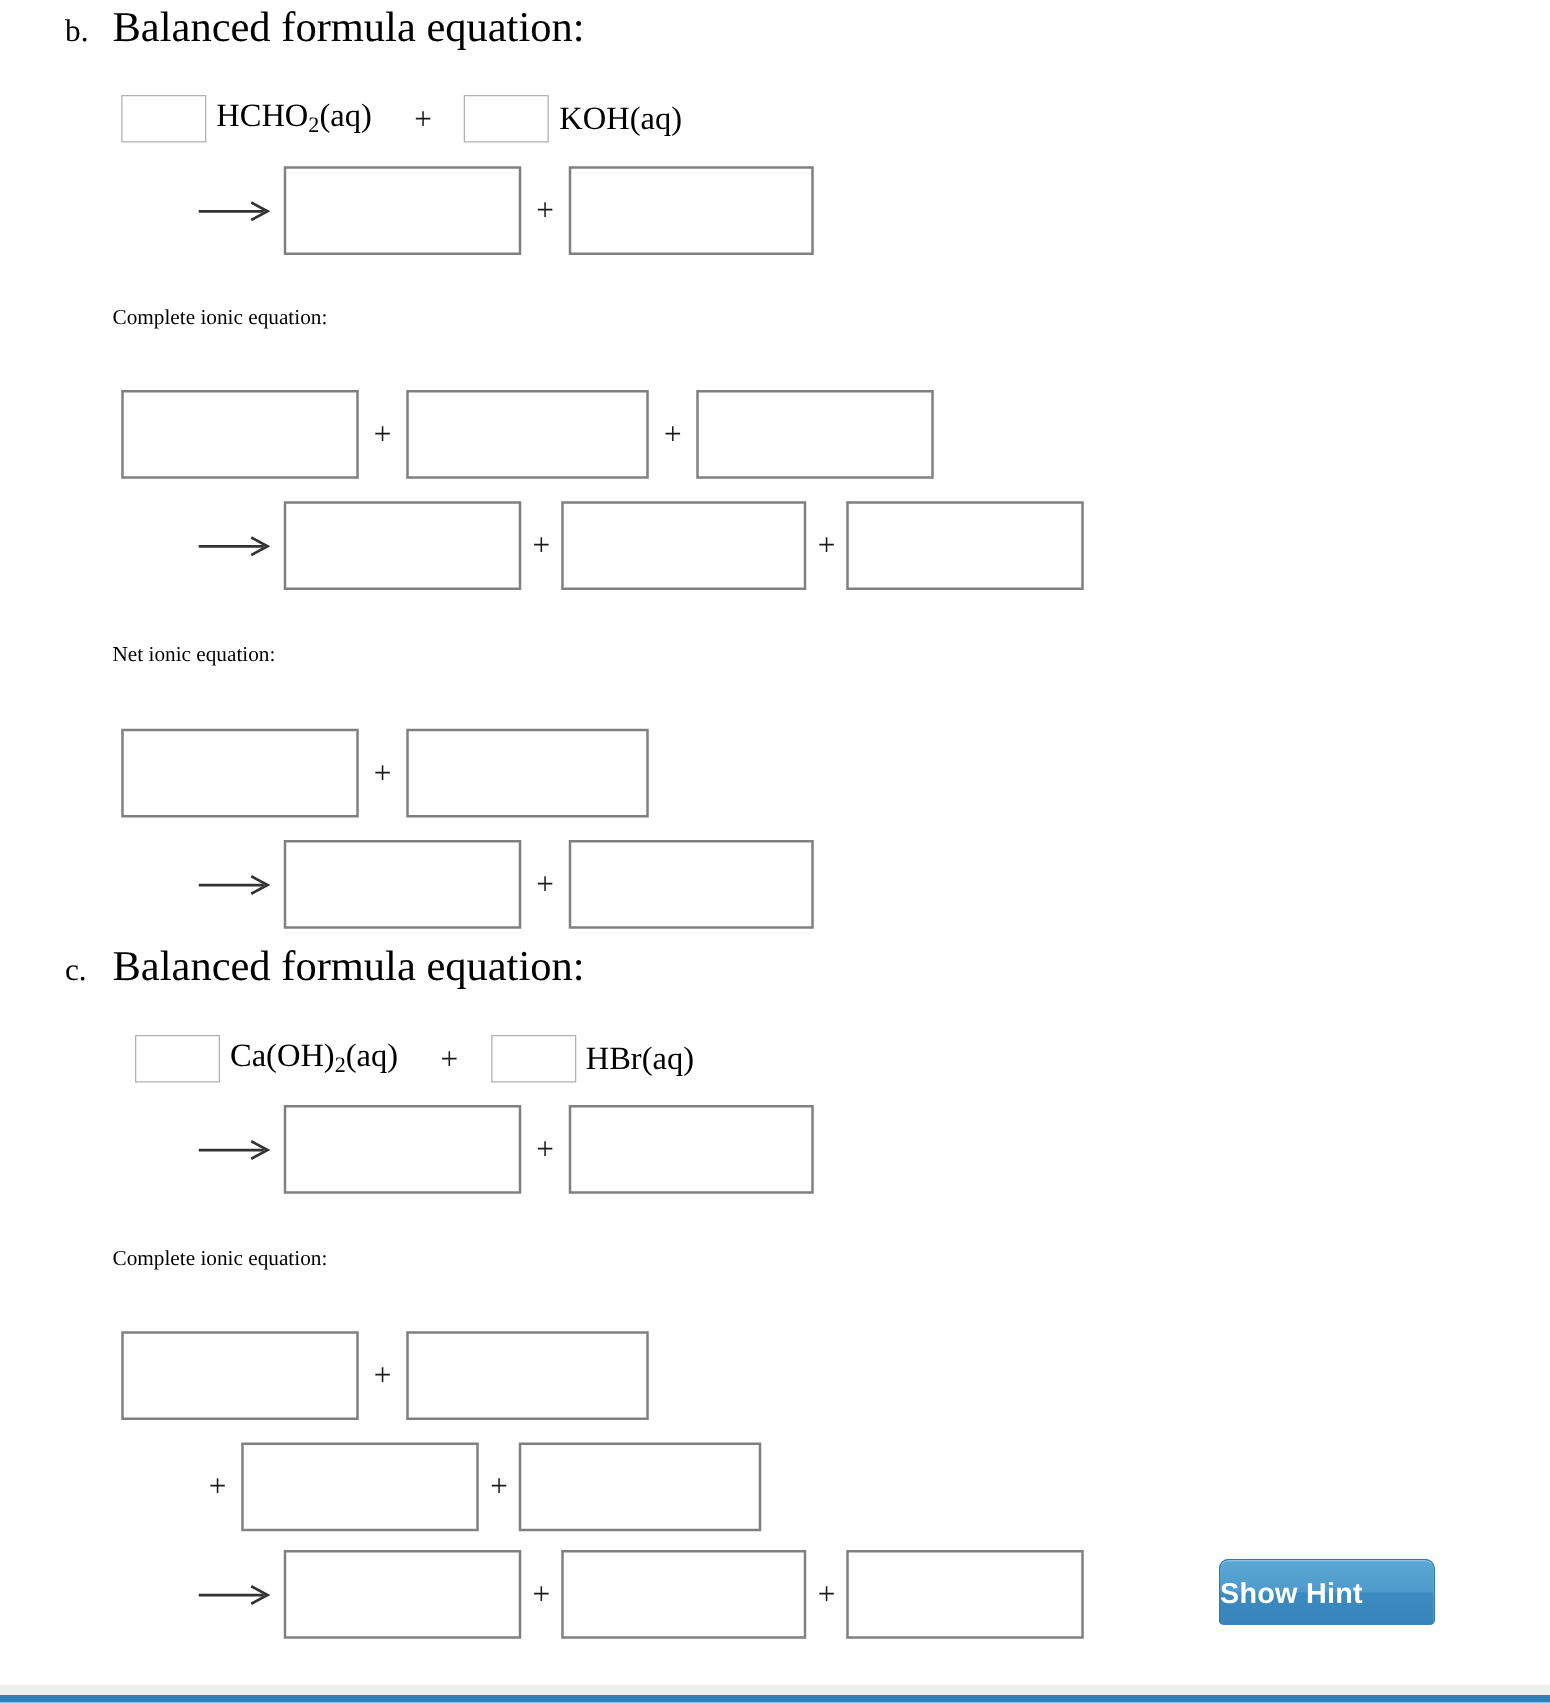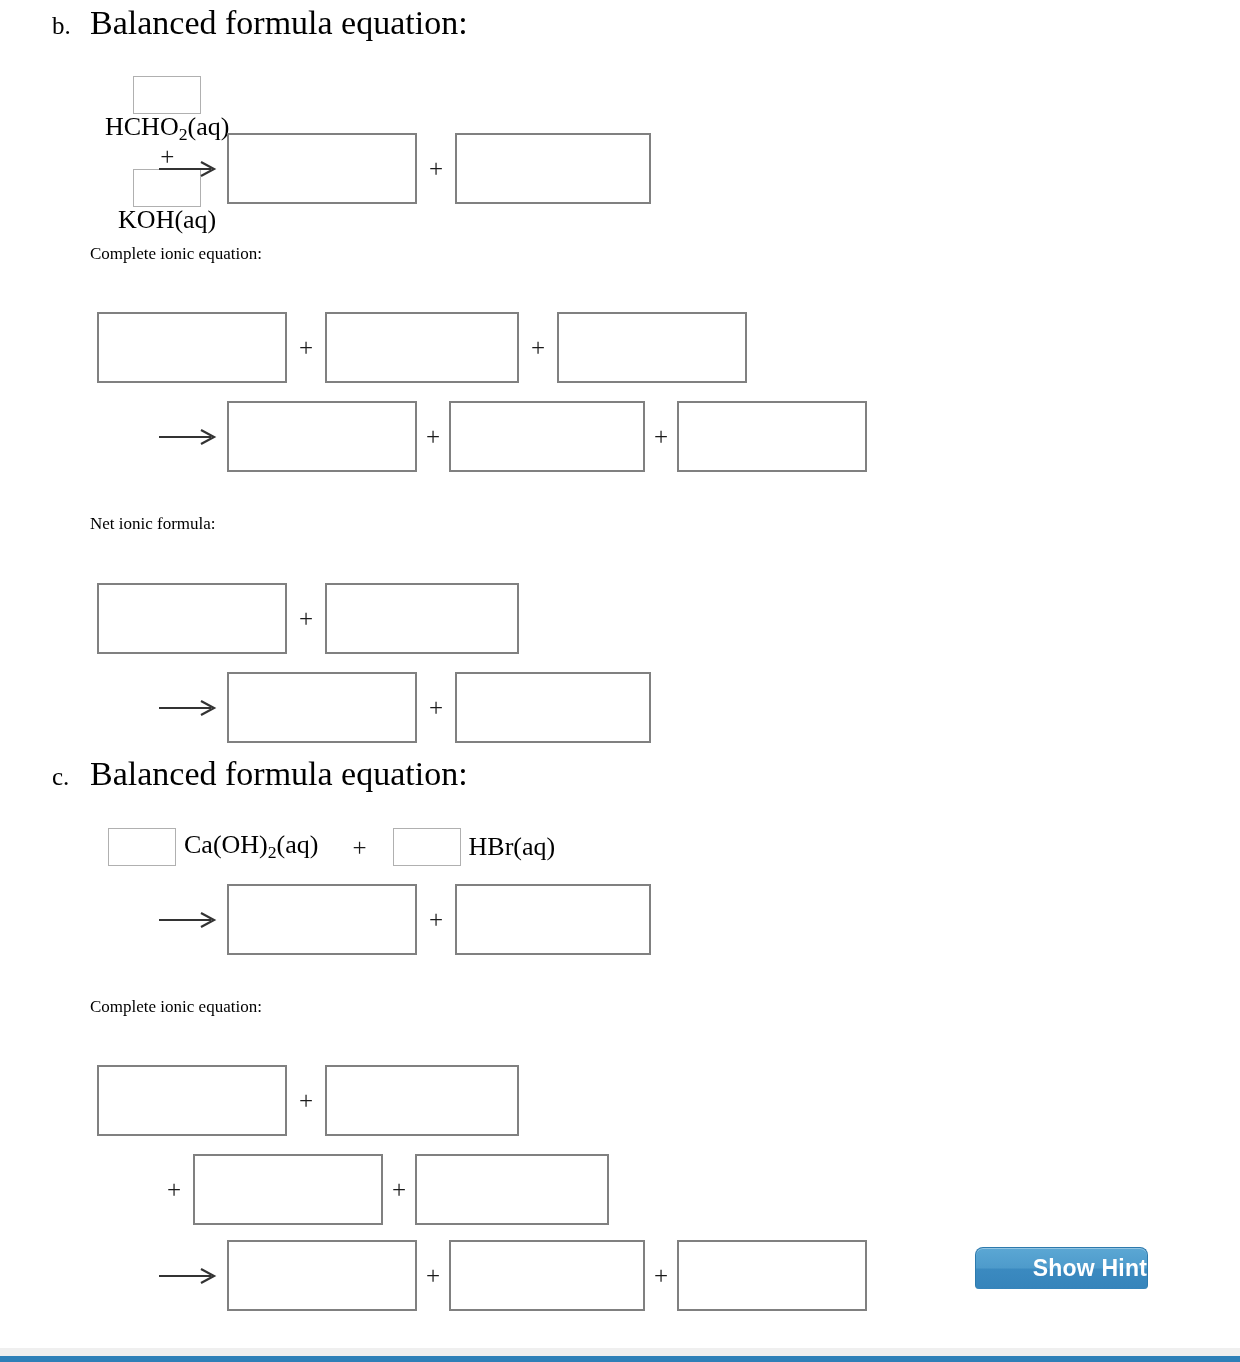--- a/index.html
+++ b/index.html
@@ -105,30 +105,30 @@
   .arrow svg { display: block; }
 
   .gap-s { width: 14px; display: inline-block; }
 
   
   .hint-button {
     position: absolute;
     left: 975px;
     top: 1247px;
     width: 173px;
-    height: 42px;
+    height: 53px;
     border-radius: 8px 8px 4px 4px;
     border: 1px solid #2d7aad;
     border-bottom: none;
     background: linear-gradient(to bottom, #5ba7d4 0%, #4e9bcb 48%, #3b8ac0 52%, #3684bb 100%);
     box-shadow: inset 0 1px 0 rgba(255,255,255,.35);
     box-sizing: border-box;
     display: flex;
     align-items: center;
-    justify-content: flex-end;
+    justify-content: flex-start;
     cursor: pointer;
   }
   .hint-button span {
     font-family: "Liberation Sans", "DejaVu Sans", sans-serif;
     font-weight: bold;
     font-size: 23px;
     color: #ffffff;
     letter-spacing: .2px;
   }
 
@@ -152,21 +152,21 @@
 </head>
 <body>
 
 <div class="page">
 
   <div class="item-head" style="left:52px; top:6px;">
     <span class="item-marker">b.</span>
     <span class="item-title">Balanced formula equation:</span>
   </div>
 
-  <div class="eq-row" style="left:97px; top:76px;flex-direction:column;">
+  <div class="eq-row" style="left:97px; top:76px;">
     <span class="coef-box"></span>
     <span class="formula">HCHO<sub>2</sub>(aq)</span>
     <span class="gap-s"></span>
     <span class="plus">+</span>
     <span class="gap-s"></span>
     <span class="coef-box"></span>
     <span class="formula">KOH(aq)</span>
   </div>
 
   <div class="eq-row" style="left:157px; top:133px;">
@@ -198,21 +198,21 @@
           <path d="M44 5 L57 12 L44 19" stroke="#333" stroke-width="2.2" fill="none"></path>
         </svg>
     </span>
     <span class="ans-box"></span>
     <span class="plus tight">+</span>
     <span class="ans-box wide"></span>
     <span class="plus tight">+</span>
     <span class="ans-box"></span>
   </div>
 
-  <div class="sub-label" style="left:90px; top:515px;">Net ionic formula:</div>
+  <div class="sub-label" style="left:90px; top:515px;">Net ionic equation:</div>
 
   <div class="eq-row" style="left:97px; top:583px;">
     <span class="ans-box"></span>
     <span class="plus">+</span>
     <span class="ans-box wide2"></span>
   </div>
 
   <div class="eq-row" style="left:157px; top:672px;">
     <span class="arrow">
       <svg width="62" height="24" viewBox="0 0 62 24">

